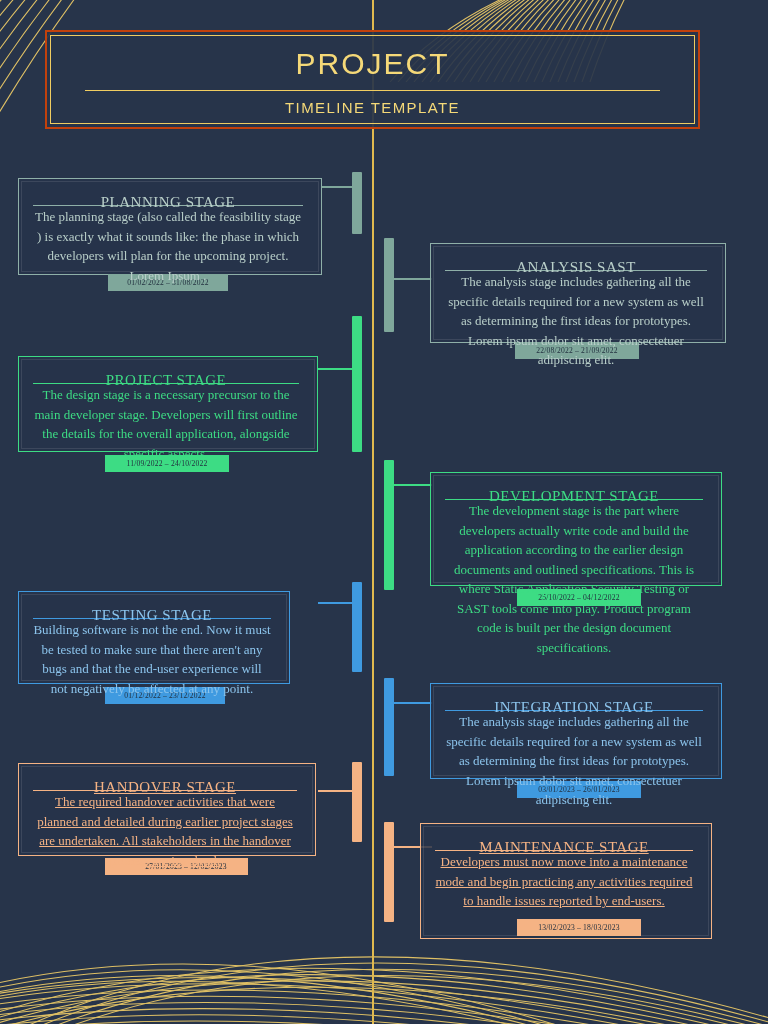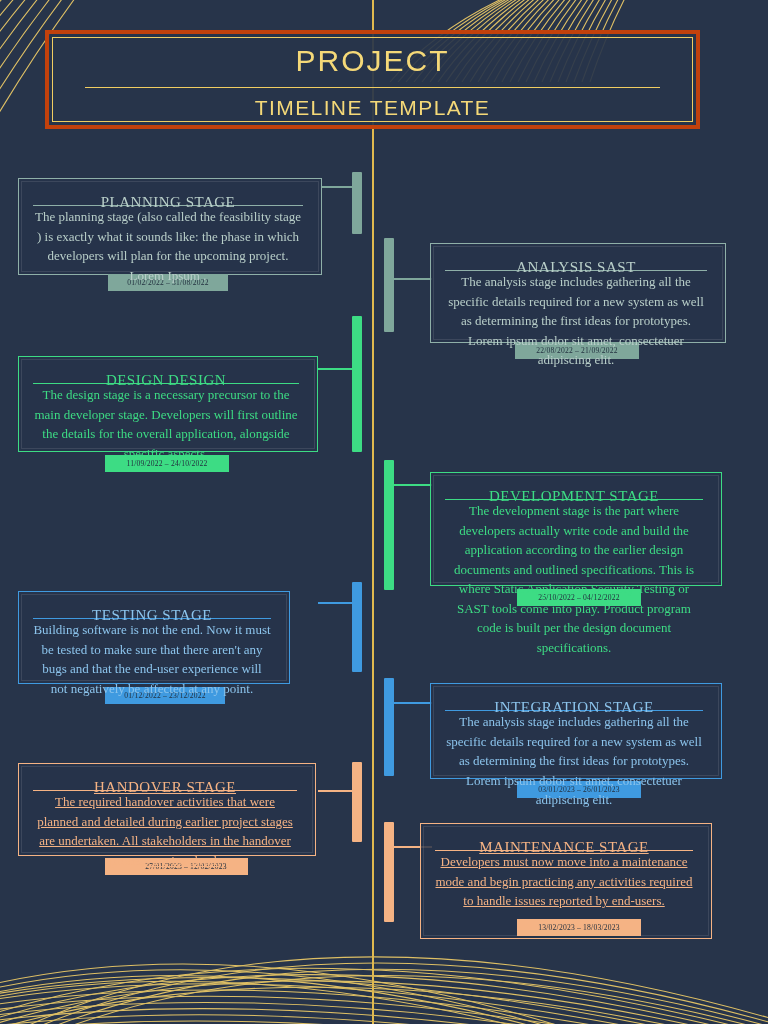--- a/index.html
+++ b/index.html
@@ -10,38 +10,38 @@
     background:#27344a;
   }
   .deco{position:absolute;pointer-events:none;}
   #deco-top-left{left:-120px;top:-150px;width:420px;height:330px;}
   #deco-top-right{left:380px;top:-168px;width:430px;height:250px;}
   #deco-bottom{left:-40px;top:880px;width:850px;height:180px;}
 
   
   #header{
     position:absolute;left:45px;top:30px;width:655px;height:99px;
-    border:4px solid #c2410c;
+    border:2px solid #c2410c;
     box-sizing:border-box;
     display:flex;flex-direction:column;align-items:center;justify-content:center;
     background:rgba(39,52,74,0.92);
   }
   #header .inner{
     position:absolute;left:3px;top:3px;right:3px;bottom:3px;
     border:1px solid #f0cd61;pointer-events:none;
   }
   #header-title{
     color:#f5d978;font-family:"Liberation Sans",sans-serif;
     font-size:30px;letter-spacing:2px;font-weight:400;line-height:1;
     margin-top:4px;
   }
   #header-rule{width:575px;height:1px;background:#f0cd61;margin:11px 0 9px 0;}
   #header-sub{
     color:#f5d978;font-family:"Liberation Sans",sans-serif;
-    font-size:21px;letter-spacing:1.4px;line-height:1;
+    font-size:15px;letter-spacing:1.4px;line-height:1;
   }
 
   
   #spine{position:absolute;left:372px;top:0;width:2px;height:1024px;background:#e0b94f;}
   .bar{position:absolute;width:10px;border-radius:1px;}
   .hconn{position:absolute;height:2px;}
 
   
   .card{
     position:absolute;box-sizing:border-box;
@@ -241,21 +241,21 @@
   <div class="card t-teal" style="left:430px;top:243px;width:296px;height:100px;">
     <div class="inner-border"></div>
     <div class="card-title">ANALYSIS SAST</div>
     <div class="card-rule"></div>
     <div class="card-body">The analysis stage includes gathering all the specific details required for a new system as well as determining the first ideas for prototypes. Lorem ipsum dolor sit amet, consectetuer adipiscing elit.</div>
   </div>
   <div class="badge teal-bg" style="left:515px;top:342px;width:124px;">22/08/2022 – 21/09/2022</div>
 
   <div class="card t-green" style="left:18px;top:356px;width:300px;height:96px;">
     <div class="inner-border"></div>
-    <div class="card-title">DESIGN DESIGN</div>
+    <div class="card-title">PROJECT STAGE</div>
     <div class="card-rule"></div>
     <div class="card-body">The design stage is a necessary precursor to the main developer stage. Developers will first outline the details for the overall application, alongside specific aspects.</div>
   </div>
   <div class="badge green-bg" style="left:105px;top:455px;width:124px;">11/09/2022 – 24/10/2022</div>
 
   <div class="card t-green" style="left:430px;top:472px;width:292px;height:114px;">
     <div class="inner-border"></div>
     <div class="card-title">DEVELOPMENT STAGE</div>
     <div class="card-rule"></div>
     <div class="card-body">The development stage is the part where developers actually write code and build the application according to the earlier design documents and outlined specifications. This is where Static Application Security Testing or SAST tools come into play. Product program code is built per the design document specifications.</div>

